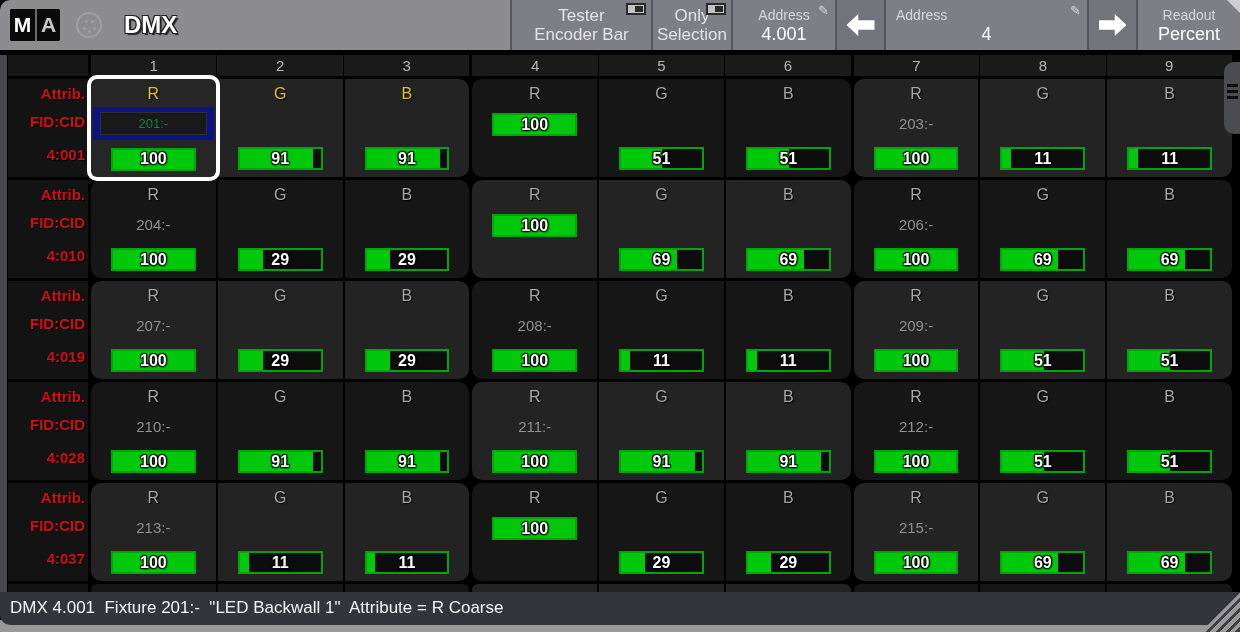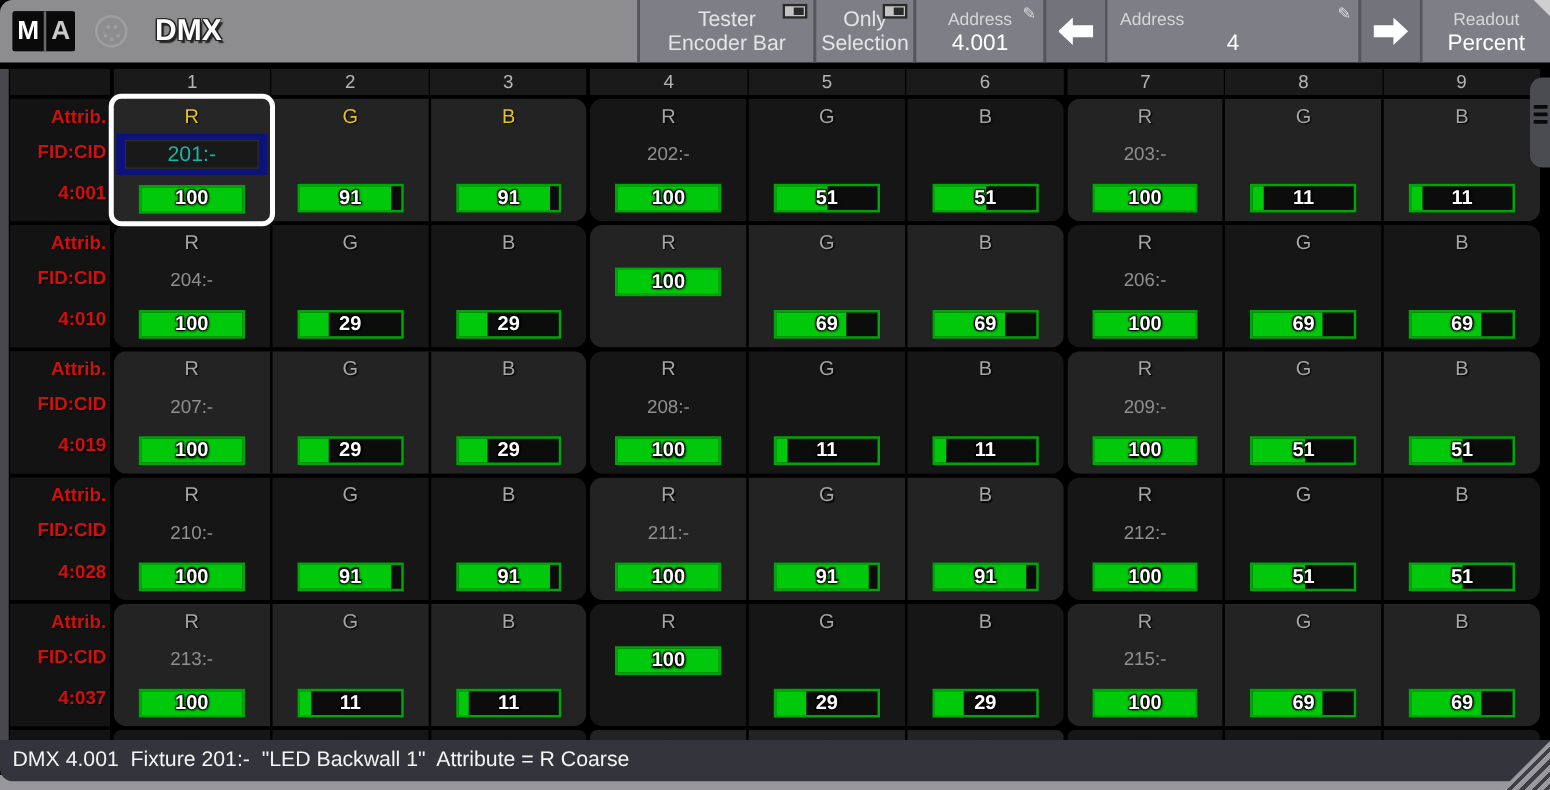--- a/index.html
+++ b/index.html
@@ -76,22 +76,22 @@
   .selgrp .cell:last-child { border-radius:0 10px 10px 0; }
   .cell.selcell { border-radius:6px; box-shadow:0 0 0 4px #fff; z-index:5; background:#262626; }
 
   .c-attr { height:27px; line-height:29px; text-align:center; font-size:16px;
             color:#a6a6a6; text-shadow:1px 1px 1px #000; }
   .c-attr.sel { color:#e5c41d; }
   .c-fid { height:34px; display:flex; align-items:center; justify-content:center;
            color:#8f8f8f; font-size:15px; }
   .c-fid.selfid { background:#0c137e; margin:1px 2px; }
   .c-fid.selfid .inner { flex:1 1 0; margin:0 7px; background:#191919;
-           border:1px solid #2e2e2e; color:#14b8a6; text-align:center; line-height:21px;
-           font-size:17px; }
+           border:1px solid #2e2e2e; color:#15803d; text-align:center; line-height:21px;
+           font-size:13px; }
   .c-barrow { height:37px; display:flex; align-items:center; justify-content:center; }
   .bar { position:relative; width:68%; height:23px; border:2px solid #00a50a; background:#0c0c0c; }
   .bar .fill { position:absolute; left:0; top:0; bottom:0; background:#00c90c; }
   .bar .num { position:absolute; left:0; right:0; top:0; bottom:0; display:flex;
               align-items:center; justify-content:center; color:#fff; font-weight:bold;
               font-size:16px; text-shadow:-1px -1px 1px #000,1px -1px 1px #000,
               -1px 1px 1px #000,1px 1px 2px #000; }
 
   
   #scrollgrip { position:absolute; right:0; top:62px; width:16px; height:72px;
@@ -225,21 +225,20 @@
                 <div class="bar">
                   <div class="fill" style="width: 91%;"></div>
                   <div class="num">91</div>
                 </div>
               </div>
             </div>
           </div>
           <div class="group">
             <div class="cell dark">
               <div class="c-attr">R</div>
-              <div class="c-fid">202:-</div>
               <div class="c-barrow">
                 <div class="bar">
                   <div class="fill" style="width: 100%;"></div>
                   <div class="num">100</div>
                 </div>
               </div>
             </div>
             <div class="cell dark">
               <div class="c-attr">G</div>
               <div class="c-fid"></div>

